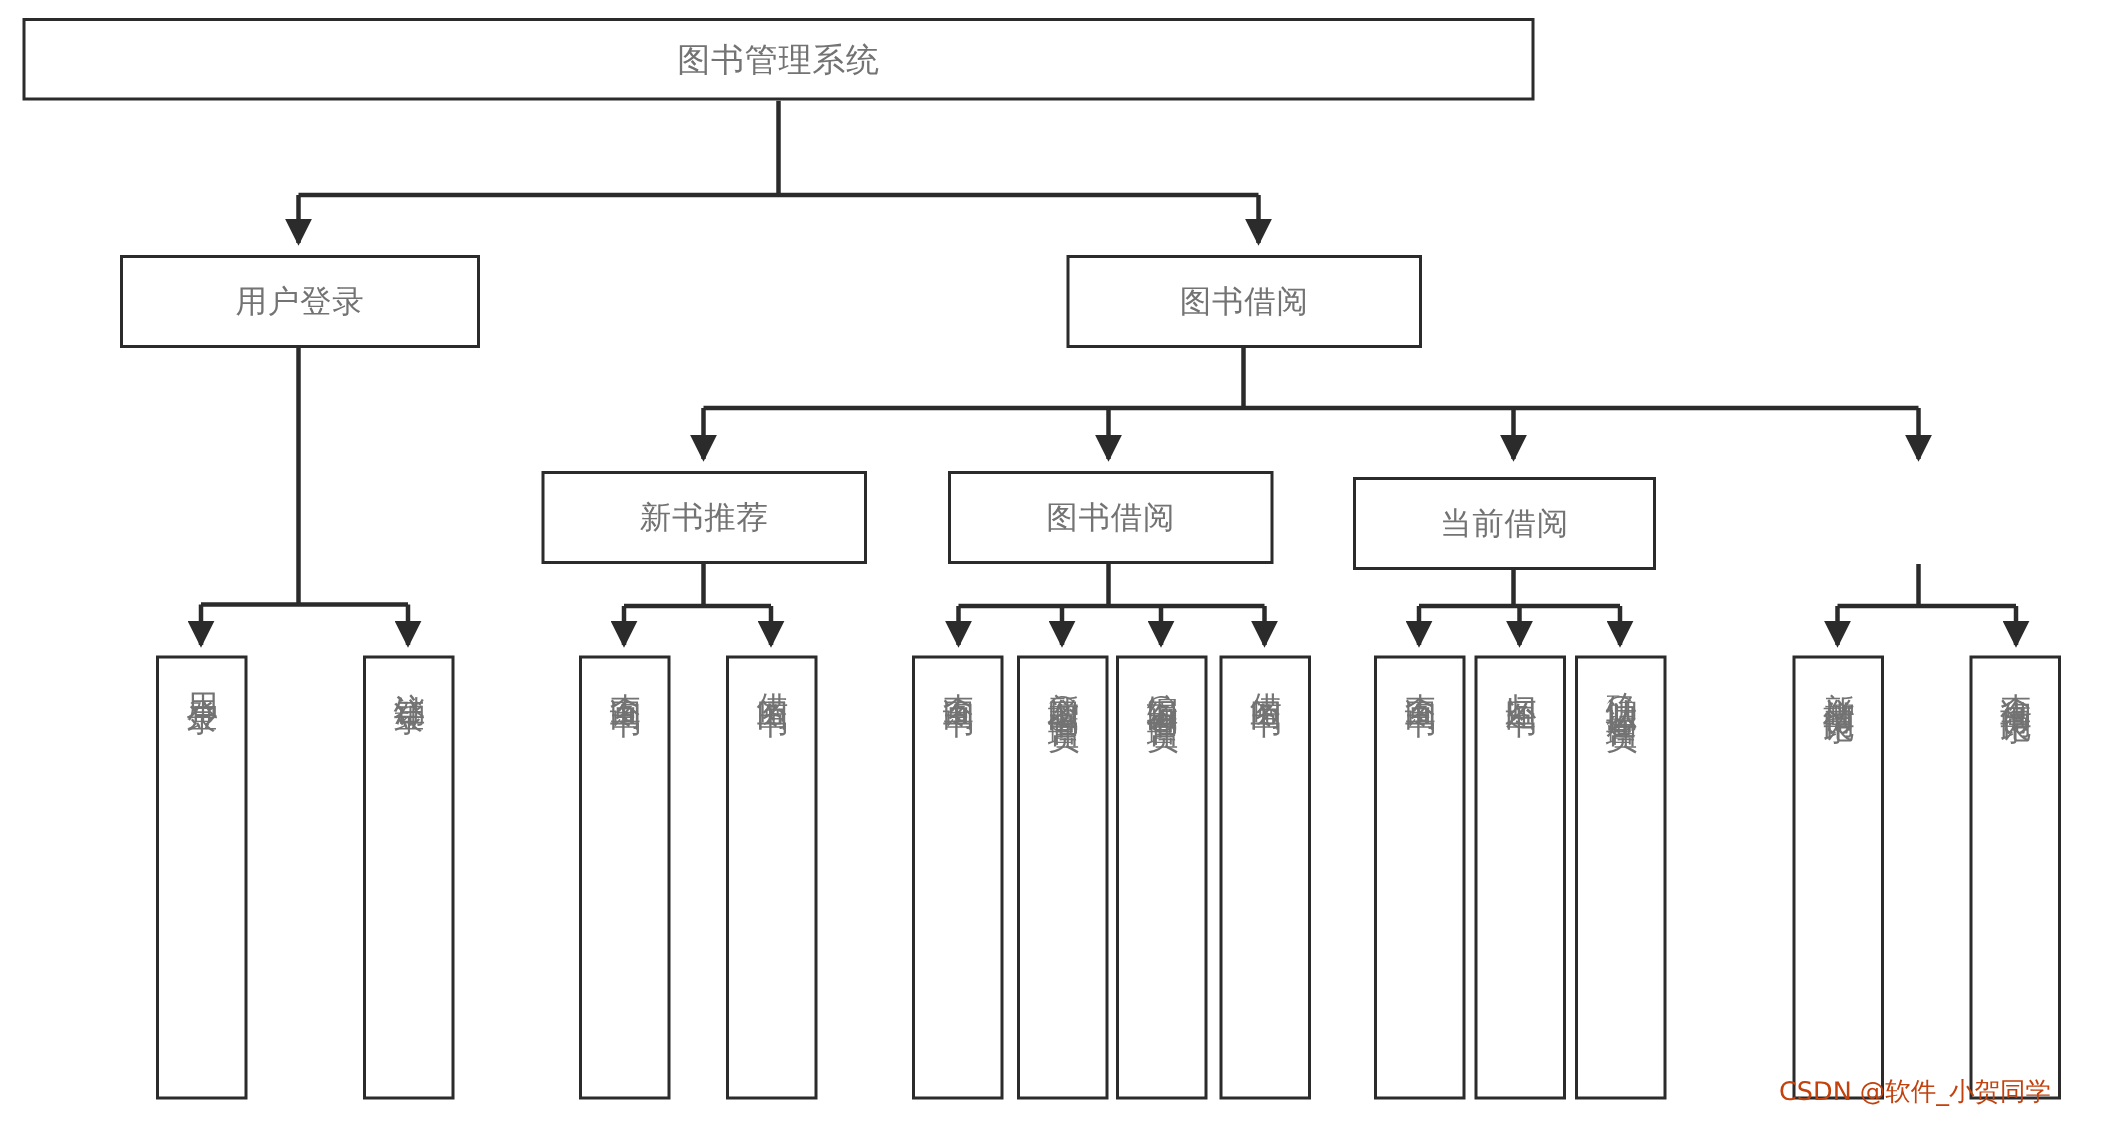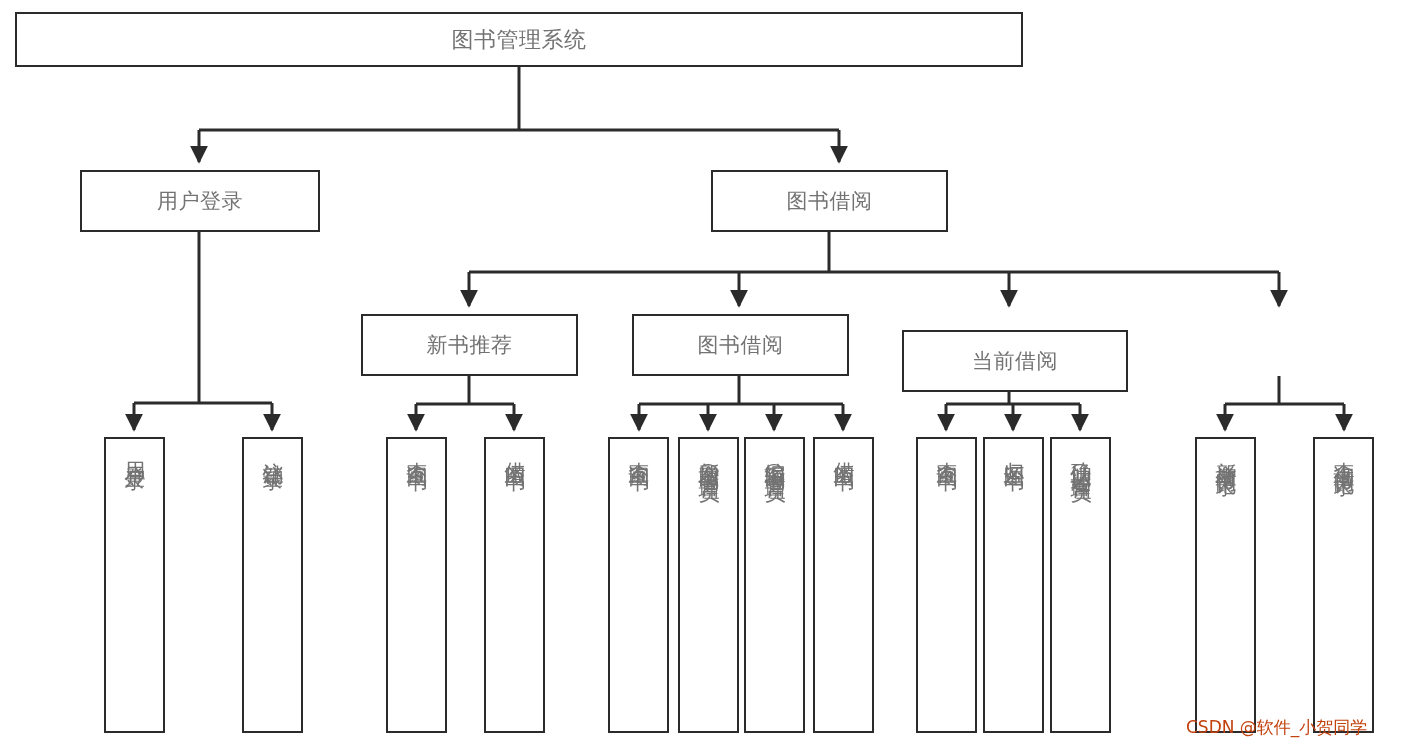--- a/index.html
+++ b/index.html
@@ -144,21 +144,21 @@
   </div>
 
   <div class="node horiz" style="left:361px; top:314px; width:217px; height:62px;">
     <span class="node-label">新书推荐</span>
   </div>
 
   <div class="node horiz" style="left:632px; top:314px; width:217px; height:62px;">
     <span class="node-label">图书借阅</span>
   </div>
 
-  <div class="node horiz" style="left:902px; top:330px; width:226px; height:62px;">
+  <div class="node horiz" style="left:902px; top:318px; width:202px; height:62px;">
     <span class="node-label">当前借阅</span>
   </div>
 
 
   <div class="node vert" style="left:104px; top:437px; width:61px; height:296px;">
     <span class="node-label">用户登录</span>
   </div>
 
   <div class="node vert" style="left:242px; top:437px; width:61px; height:296px;">
     <span class="node-label">注销登录</span>

